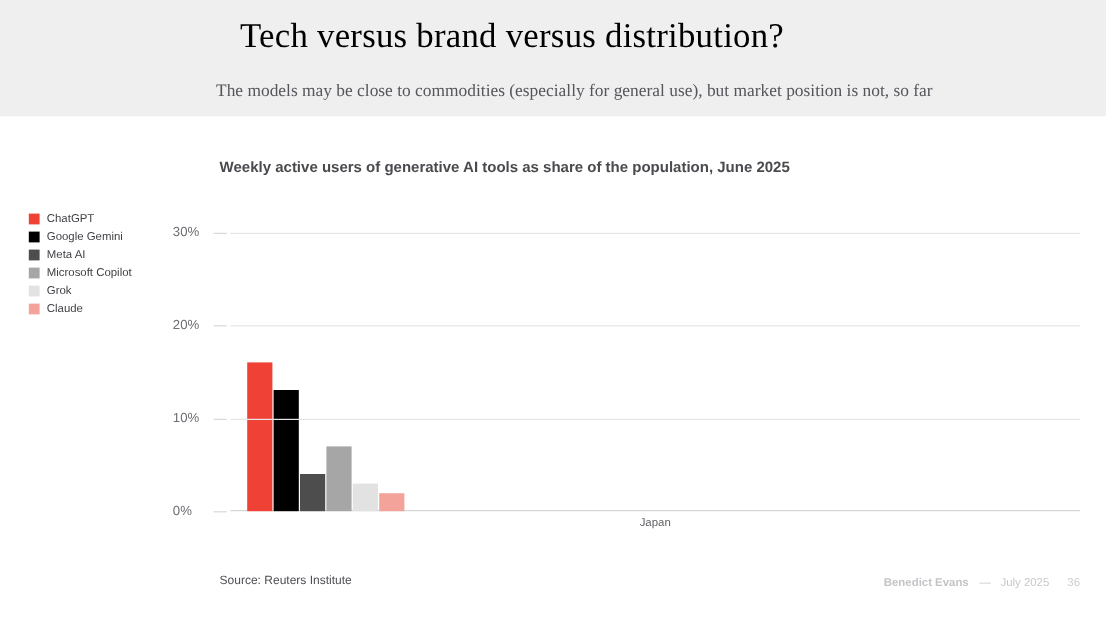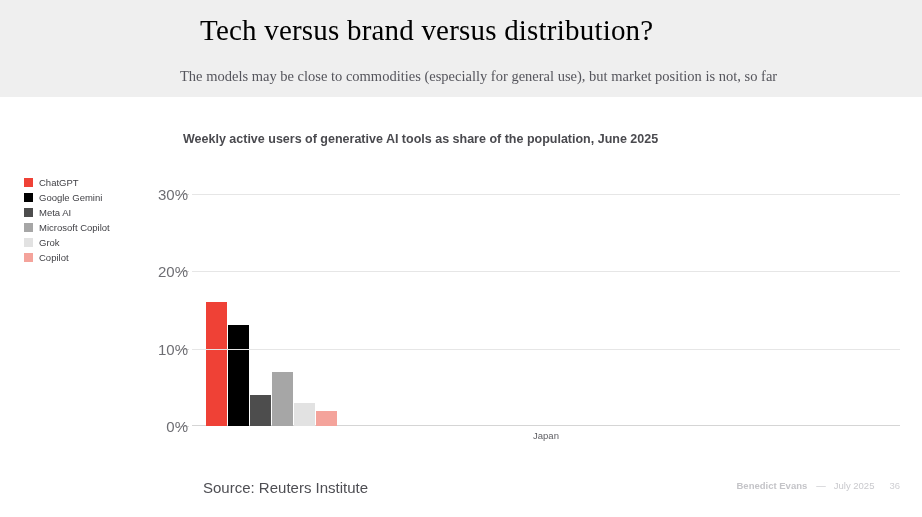--- a/index.html
+++ b/index.html
@@ -52,22 +52,22 @@
     left:178px;top:178px;
     width:722px;height:248px;
   }
   .gridline{
     position:absolute;left:14px;width:708px;height:1px;
     background:#e6e6e6;
   }
   .ytick{
     position:absolute;right:calc(100% - 10px);
     transform:translateY(-50%);
-    font-size:15px;color:#6e6e73;
-    text-align:right;white-space:nowrap;
+    font-size:11px;color:#6e6e73;
+    text-align:left;white-space:nowrap;
     width:44px;
   }
   .ytick-stub{
     position:absolute;left:0px;width:11px;height:1px;background:#d8d8d8;
   }
   .axis-base{
     position:absolute;left:14px;bottom:0;width:708px;height:1px;
     background:#d5d5d5;
   }
   .groups{
@@ -88,21 +88,21 @@
   .bar{width:21px;flex:0 0 21px;}
   .xtick{
     position:absolute;top:252px;left:0;width:100%;
     text-align:center;
     font-size:9.5px;color:#5e5e63;
     white-space:nowrap;
   }
   
   .source{
     position:absolute;left:183px;top:479px;
-    font-size:15px;color:#4e4e53;white-space:nowrap;margin-left:20px;
+    font-size:10px;color:#4e4e53;white-space:nowrap;
   }
   .footer-right{
     position:absolute;right:22px;top:480px;
     display:flex;align-items:center;gap:9px;
     font-size:9.5px;color:#c9c9cd;white-space:nowrap;
   }
   .footer-author{font-weight:bold;color:#c4c4c8;}
   .footer-dash{letter-spacing:-1px;}
   .footer-page{color:#cfcfd3;margin-left:6px;}
 </style>
@@ -131,21 +131,21 @@
     <div class="legend-item">
       <span class="legend-swatch" style="background: rgb(166, 166, 166);"></span>
       <span class="legend-label">Microsoft Copilot</span>
     </div>
     <div class="legend-item">
       <span class="legend-swatch" style="background: rgb(226, 226, 226);"></span>
       <span class="legend-label">Grok</span>
     </div>
     <div class="legend-item">
       <span class="legend-swatch" style="background: rgb(244, 163, 155);"></span>
-      <span class="legend-label">Copilot</span>
+      <span class="legend-label">Claude</span>
     </div>
   </div>
 
 <div class="plot" id="plot">
   <div class="axis-base"></div>
   <div class="groups" id="groups">
       <div class="group">
         <div class="bars">
           <div class="bar" title="ChatGPT Japan: 16%" style="height: 124px; background: rgb(239, 65, 54);"></div>
           <div class="bar" title="Google Gemini Japan: 13%" style="height: 100.75px; background: rgb(0, 0, 0);"></div>

